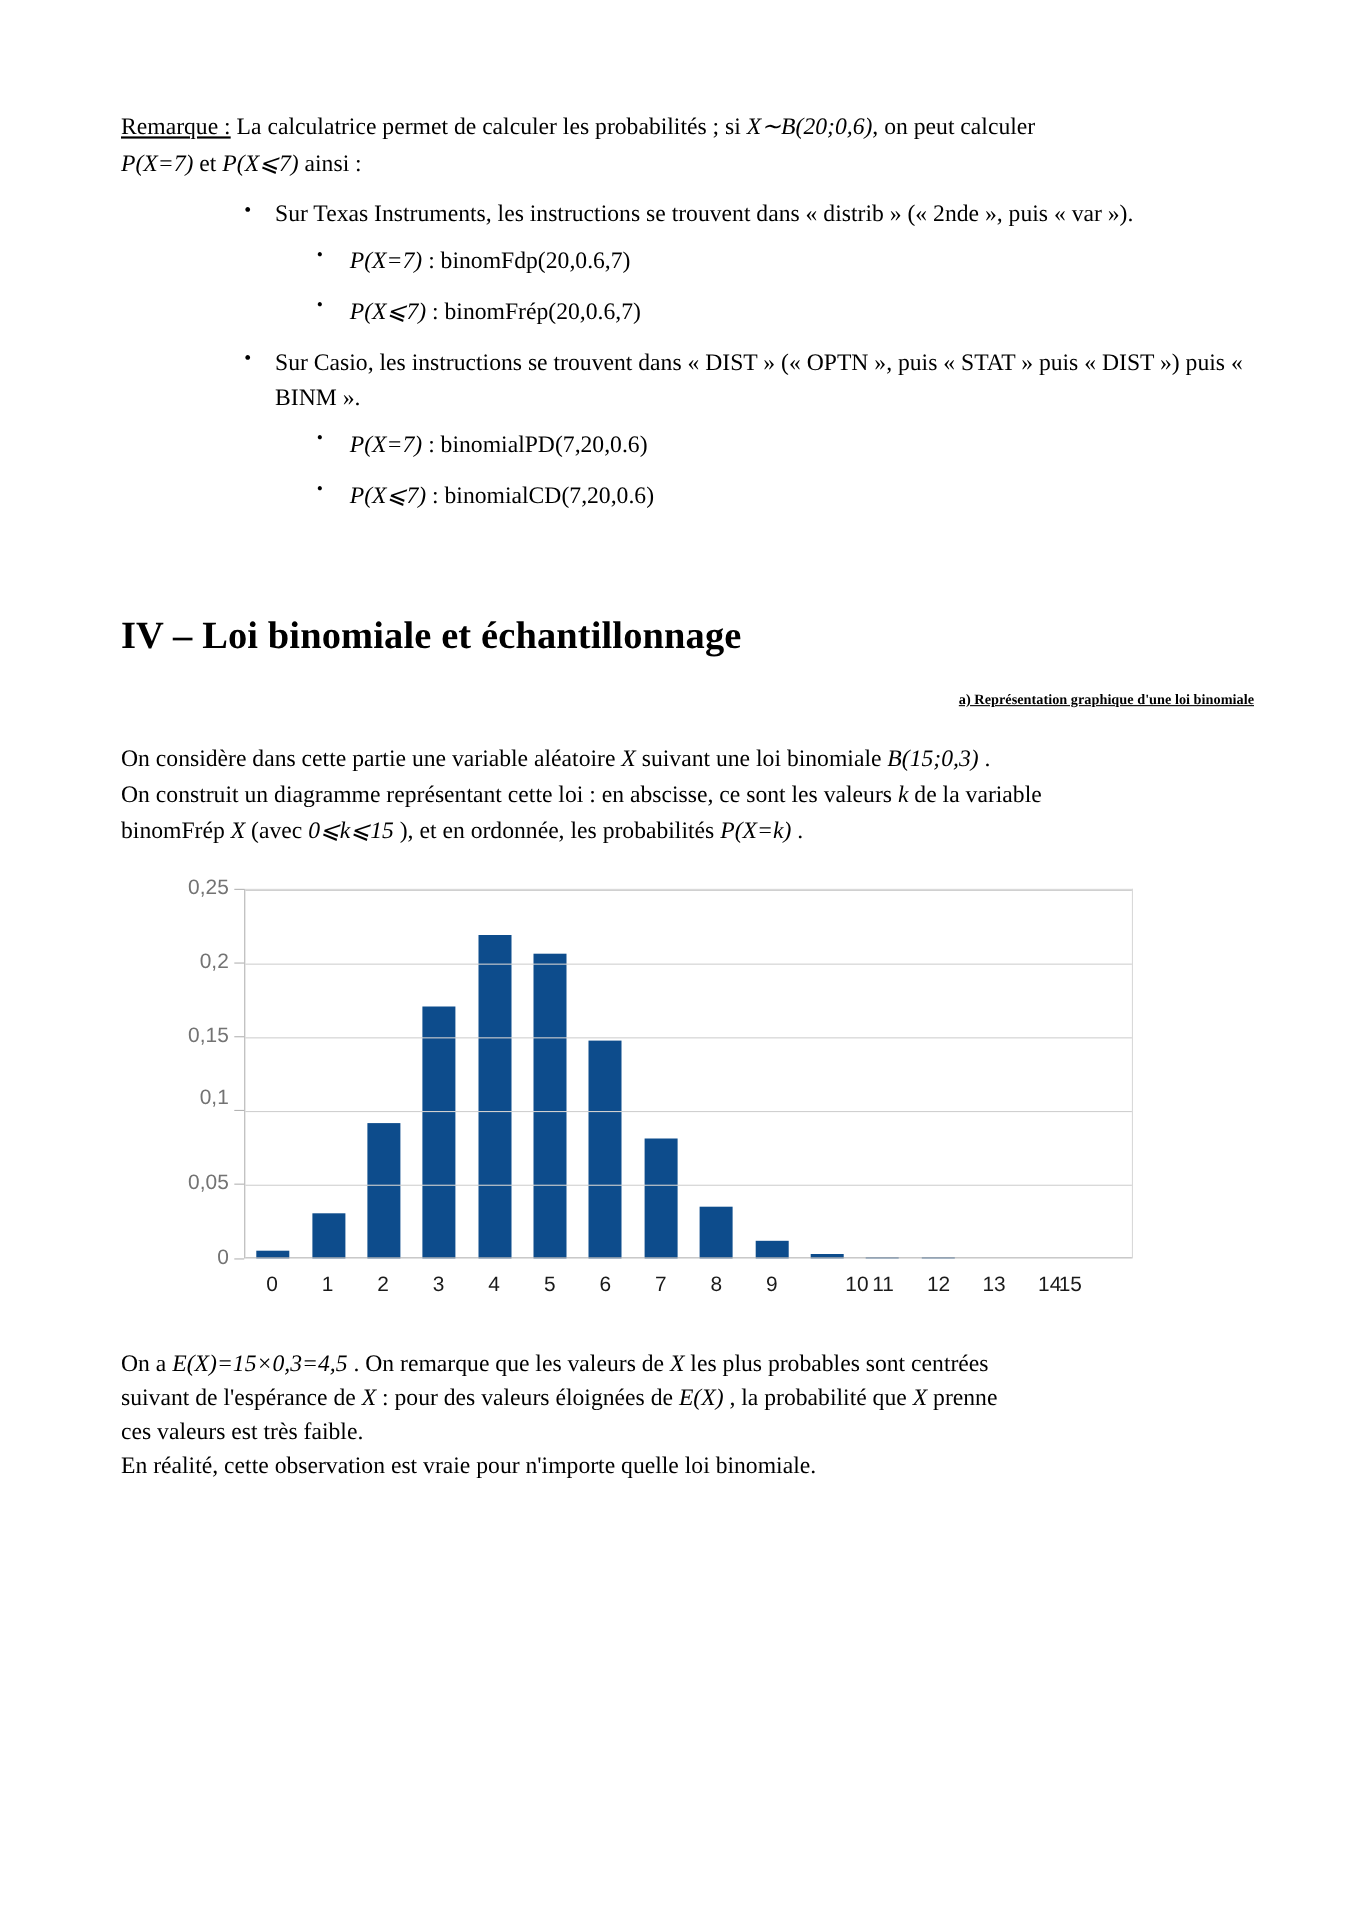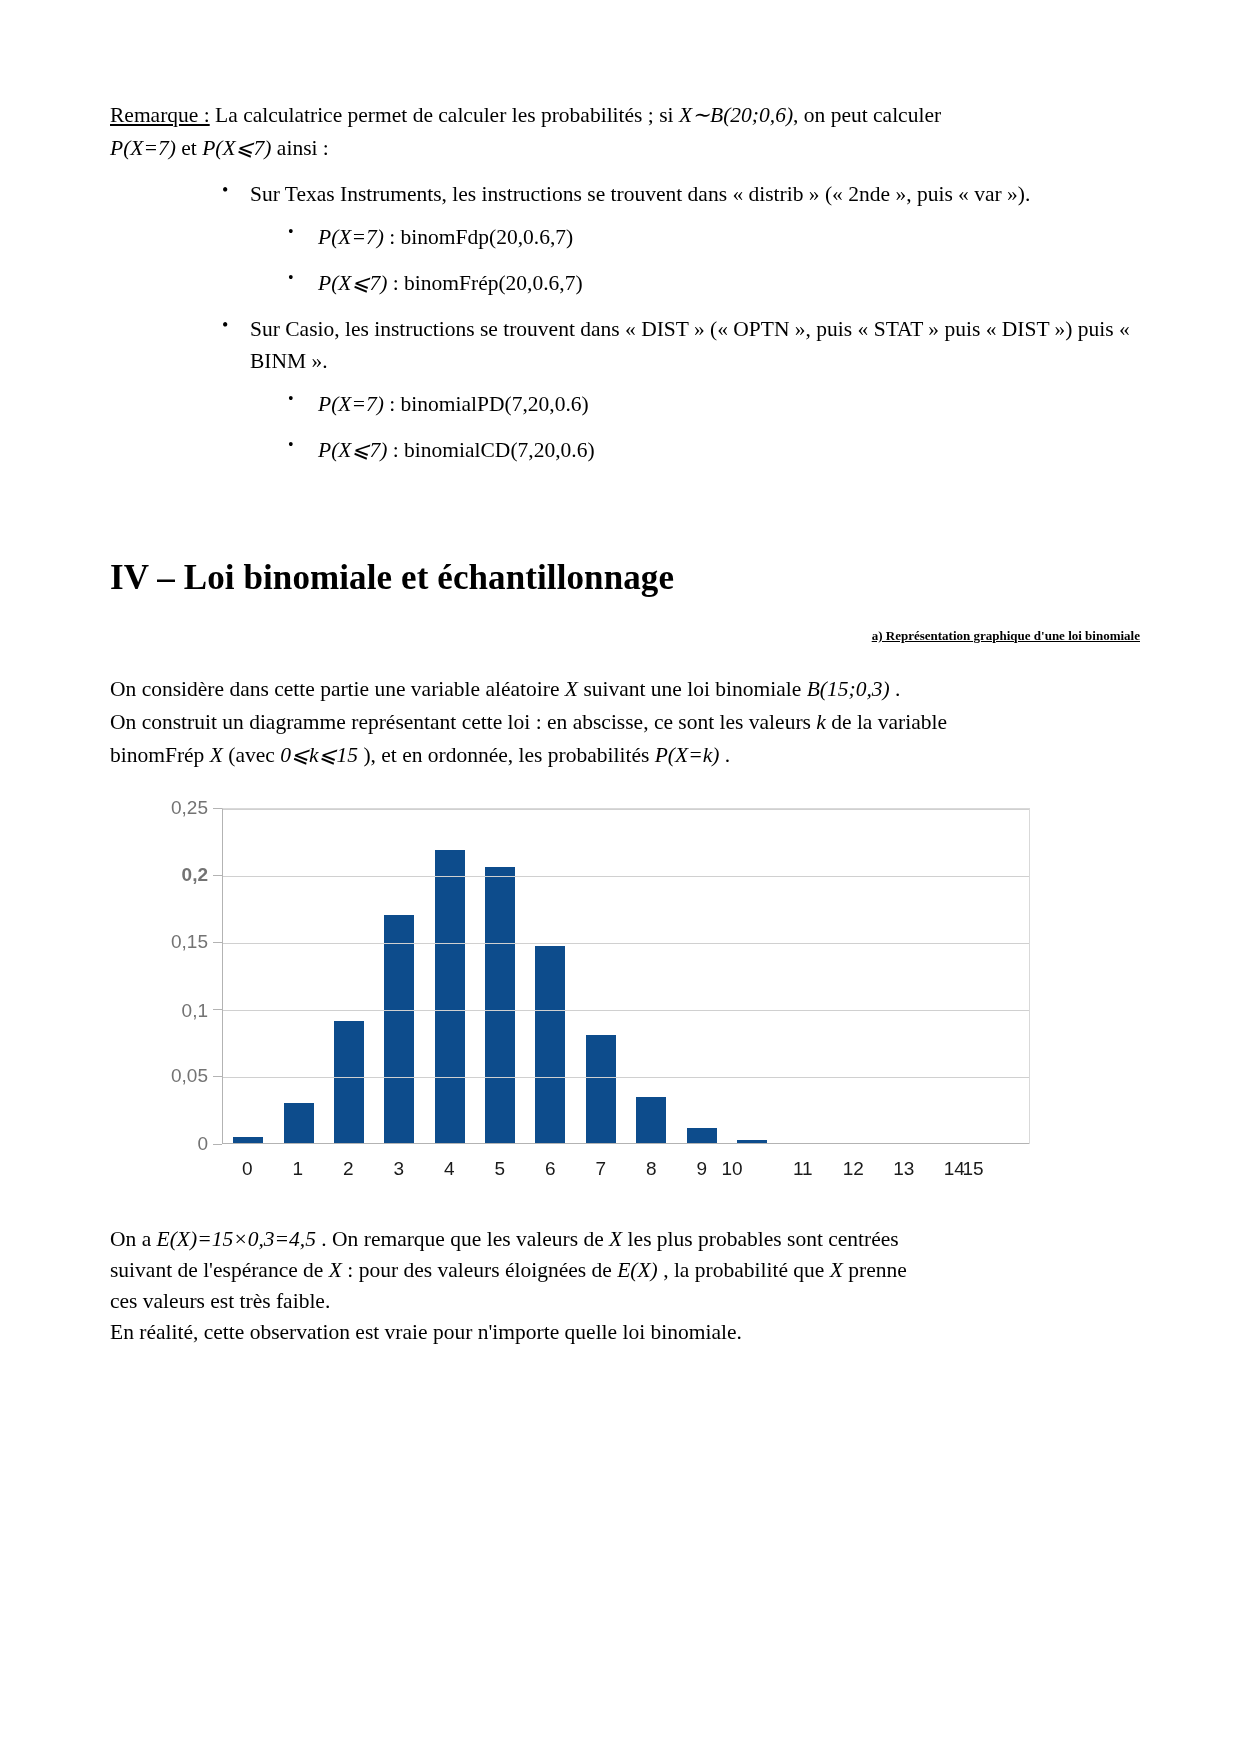--- a/index.html
+++ b/index.html
@@ -173,41 +173,41 @@
           <div class="gridline" style="top: 201.6px; background: rgb(208, 208, 208);"></div>
           <div class="gridline" style="top: 134.4px; background: rgb(208, 208, 208);"></div>
           <div class="gridline" style="top: 67.2px; background: rgb(208, 208, 208);"></div>
           <div class="gridline" style="top: 0px; background: rgb(208, 208, 208);"></div>
         </div>
       <div id="yaxis">
           <div class="ytick-label" style="top: 348px; right: 822px;">0</div>
           <div class="ytick-mark" style="top: 348px; left: 103px; background: rgb(179, 179, 179);"></div>
           <div class="ytick-label" style="top: 280.8px; right: 822px;">0,05</div>
           <div class="ytick-mark" style="top: 280.8px; left: 103px; background: rgb(179, 179, 179);"></div>
-          <div class="ytick-label" style="top: 215px; right: 822px;">0,1</div>
+          <div class="ytick-label" style="top: 203px; right: 822px;">0,1</div>
           <div class="ytick-mark" style="top: 213.6px; left: 103px; background: rgb(179, 179, 179);"></div>
           <div class="ytick-label" style="top: 146.4px; right: 822px;">0,15</div>
           <div class="ytick-mark" style="top: 146.4px; left: 103px; background: rgb(179, 179, 179);"></div>
-          <div class="ytick-label" style="top: 79.2px; right: 822px; font-weight: bold;">0,2</div>
+          <div class="ytick-label" style="top: 79.2px; right: 822px;">0,2</div>
           <div class="ytick-mark" style="top: 79.2px; left: 103px; background: rgb(179, 179, 179);"></div>
           <div class="ytick-label" style="top: 12px; right: 822px;">0,25</div>
           <div class="ytick-mark" style="top: 12px; left: 103px; background: rgb(179, 179, 179);"></div>
         </div>
       <div id="xaxis">
           <div class="xtick-label" style="left: 137.25px; top: 362px;">0</div>
           <div class="xtick-label" style="left: 187.75px; top: 362px;">1</div>
           <div class="xtick-label" style="left: 238.25px; top: 362px;">2</div>
           <div class="xtick-label" style="left: 288.75px; top: 362px;">3</div>
           <div class="xtick-label" style="left: 339.25px; top: 362px;">4</div>
           <div class="xtick-label" style="left: 389.75px; top: 362px;">5</div>
           <div class="xtick-label" style="left: 440.25px; top: 362px;">6</div>
           <div class="xtick-label" style="left: 490.75px; top: 362px;">7</div>
           <div class="xtick-label" style="left: 541.25px; top: 362px;">8</div>
           <div class="xtick-label" style="left: 591.75px; top: 362px;">9</div>
-          <div class="xtick-label" style="left: 622px; top: 362px; text-align: center;">10</div>
+          <div class="xtick-label" style="left: 669px; top: 362px; text-align: center;">10</div>
           <div class="xtick-label" style="left: 692.75px; top: 362px;">11</div>
           <div class="xtick-label" style="left: 743.25px; top: 362px;">12</div>
           <div class="xtick-label" style="left: 793.75px; top: 362px;">13</div>
           <div class="xtick-label" style="left: 844.25px; top: 362px;">14</div>
           <div class="xtick-label" style="left: 863px; top: 362px;">15</div>
         </div>
     </div>
   </div>
 
   <div class="outro">

